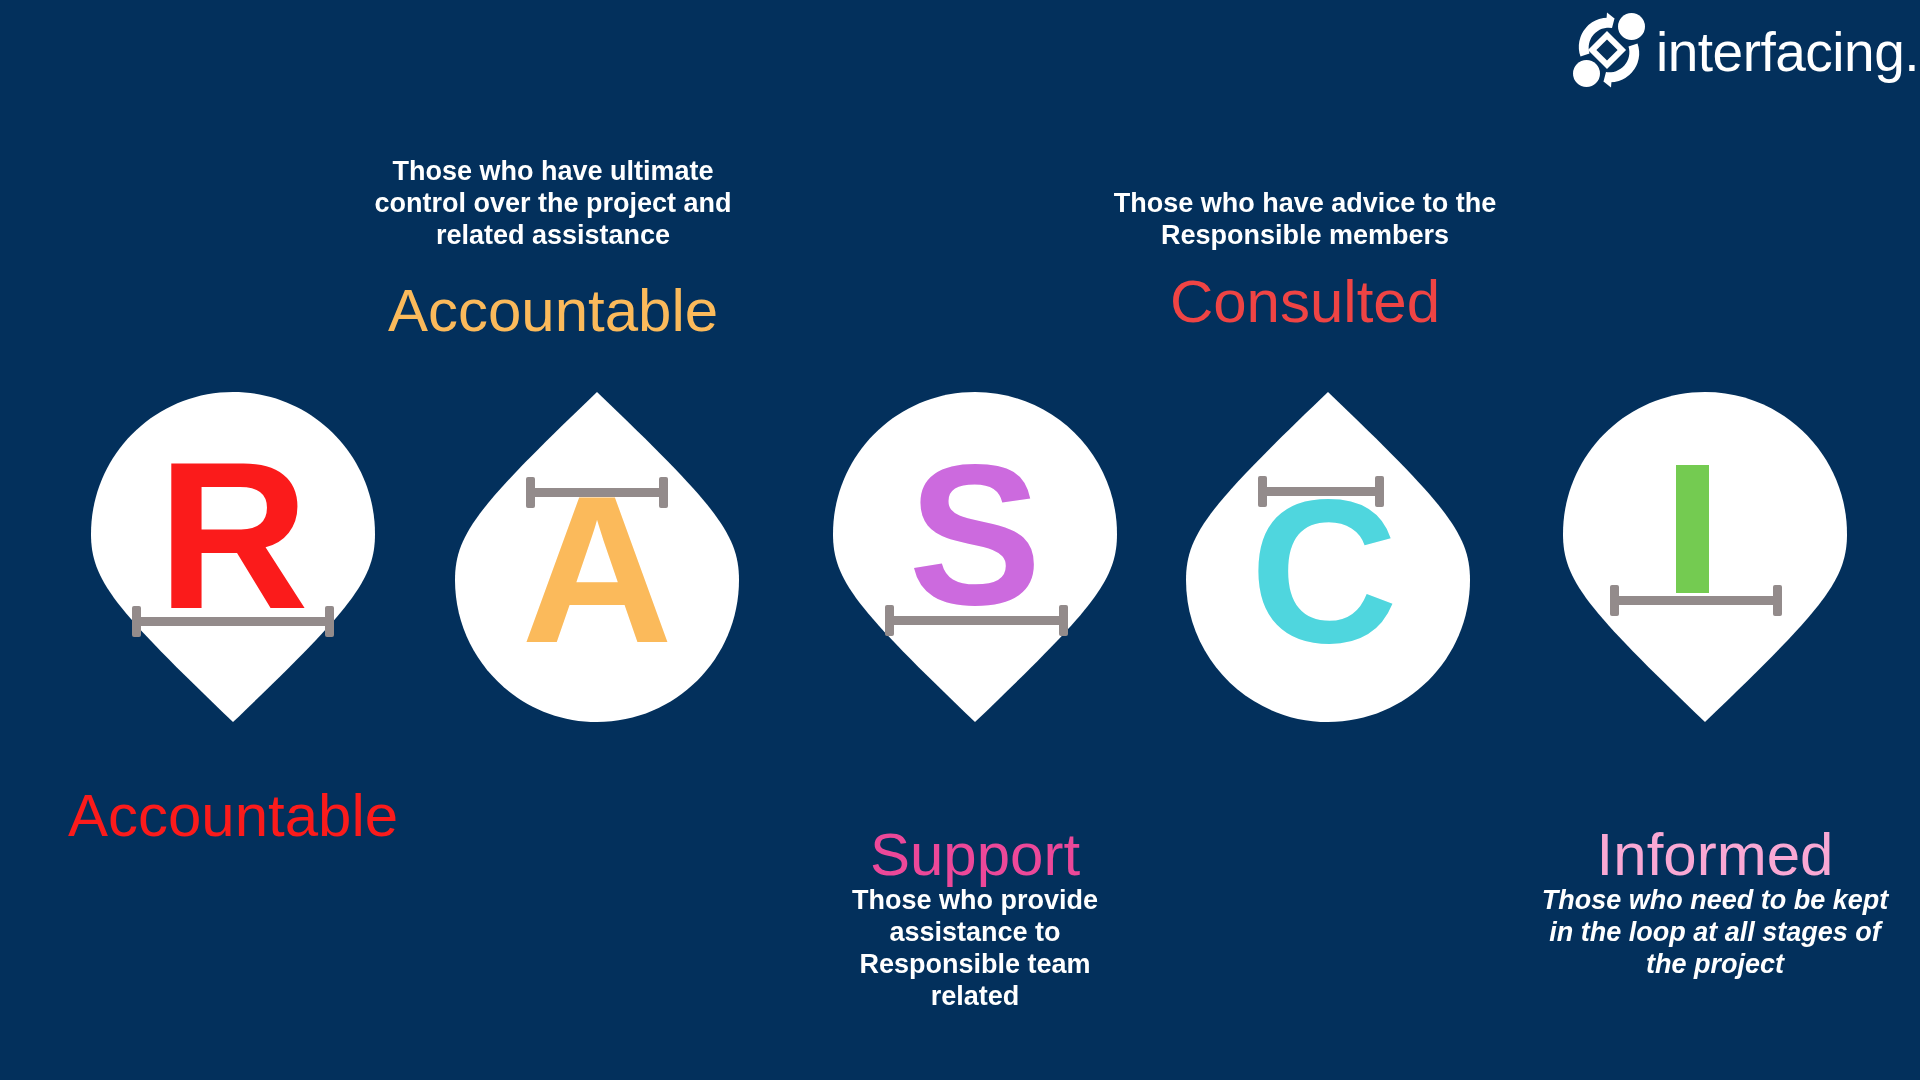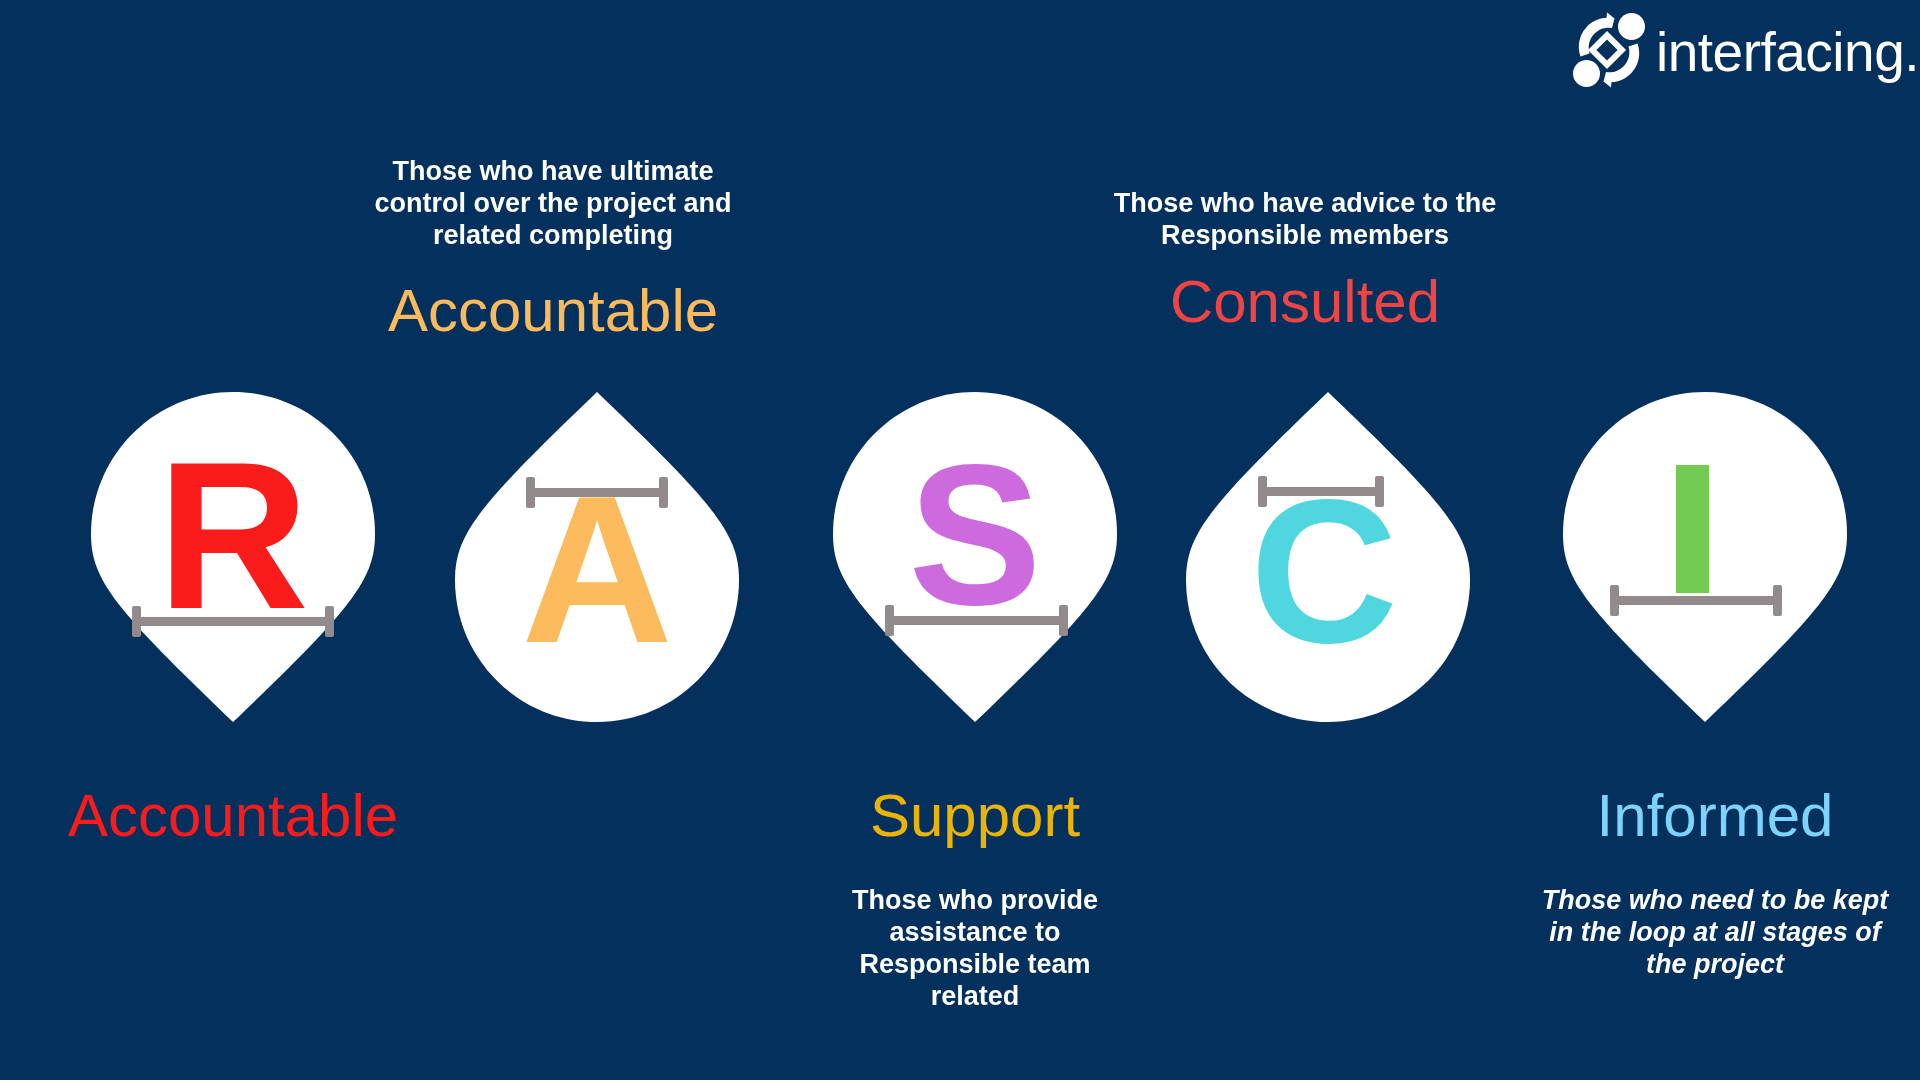--- a/index.html
+++ b/index.html
@@ -105,21 +105,21 @@
         <path d="M35.5 71.5 A29 29 0 0 0 69.5 33.5 L60.5 36.5 A20 20 0 0 1 38.0 62.0 Z" fill="#ffffff"></path>
         <path d="M35.5 71.5 L43.0 77.5 L44.0 65.0 Z" fill="#ffffff"></path>
 
         <rect x="25.5" y="26.5" width="27" height="27" transform="rotate(45 39 40)" fill="#ffffff"></rect>
         <rect x="31.5" y="32.5" width="15" height="15" transform="rotate(45 39 40)" fill="#03305c"></rect>
       </svg>
     </span>
     <span id="logo-word">interfacing.</span>
   </div>
 
-  <div class="desc" id="acct-desc">Those who have ultimate control over the project and related completing</div>
+  <div class="desc" id="acct-desc">Those who have ultimate control over the project and related assistance</div>
   <div class="title" id="acct-title" style="color: rgb(251, 186, 91);">Accountable</div>
 
   <div class="desc" id="cons-desc">Those who have advice to the Responsible members</div>
   <div class="title" id="cons-title" style="color: #ef4444;">Consulted</div>
 
   <div class="pin" id="pin-r">
     <svg viewBox="0 0 284 330" aria-hidden="true">
       <path d="M142 0 C63.6 0 0 63.6 0 142 C0 188 24 217 142 330 C260 217 284 188 284 142 C284 63.6 220.4 0 142 0 Z" fill="#ffffff"></path>
       <text x="142" y="216" text-anchor="middle" font-family="Liberation Sans, sans-serif" font-size="210" font-weight="bold" fill="#fb1b1b">R</text>
       <g fill="#938b8b">
@@ -173,19 +173,19 @@
       <g fill="#938b8b">
         <rect x="50" y="204" width="166" height="9" rx="2"></rect>
         <rect x="47" y="193" width="9" height="31" rx="2"></rect>
         <rect x="210" y="193" width="9" height="31" rx="2"></rect>
       </g>
     </svg>
   </div>
 
   <div class="title" id="resp-title" style="color: rgb(251, 27, 27);">Accountable</div>
 
-  <div class="title" id="supp-title" style="color: #eab308;">Support</div>
+  <div class="title" id="supp-title" style="color: #ec4899; margin-top: 39px;">Support</div>
   <div class="desc" id="supp-desc">Those who provide assistance to Responsible team related</div>
 
-  <div class="title" id="info-title" style="color: #7dd3fc;">Informed</div>
+  <div class="title" id="info-title" style="color: #f9a8d4; margin-top: 39px;">Informed</div>
   <div class="desc" id="info-desc">Those who need to be kept in the loop at all stages of the project</div>
 
 </div>
 
 </body></html>

